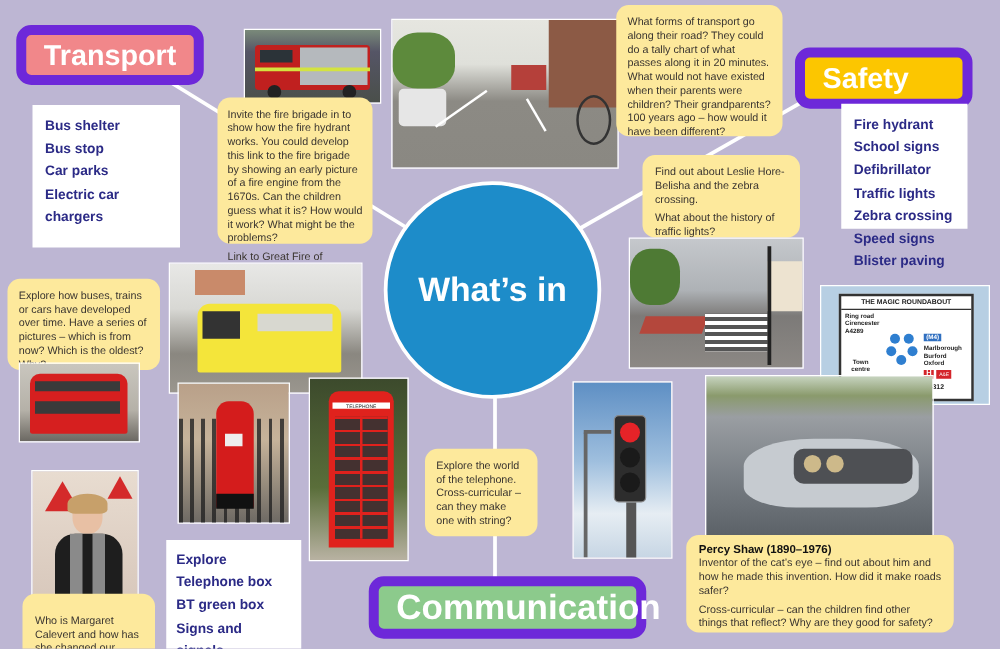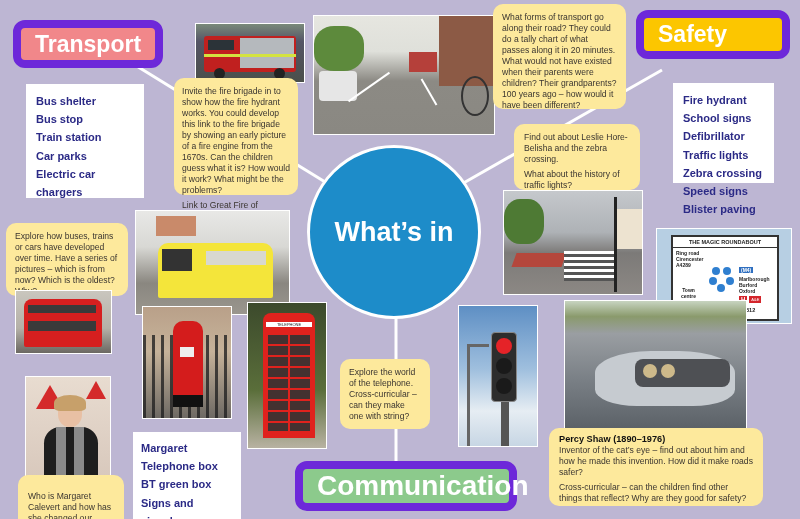--- a/index.html
+++ b/index.html
@@ -25,21 +25,20 @@
   </g>
 </svg>
 
 <div class="heading-box" style="left:13px;top:20px;width:150px;height:48px;background:#f1878a;font-size:23px;">
   <span>Transport</span>
 </div>
 
 <div class="list-box" style="left:26px;top:84px;width:118px;height:114px;">
   <div>Bus shelter</div>
   <div>Bus stop</div>
-  <div>Train station</div>
   <div>Car parks</div>
   <div>Electric car chargers</div>
 </div>
 
 <div class="photo" style="left:195px;top:23px;width:110px;height:60px;background:linear-gradient(#7a8a7a 0%,#556 30%,#4a4f4a 100%);">
   <div style="position:absolute;left:8px;top:12px;width:92px;height:36px;background:#c0201f;border-radius:3px;"></div>
   <div style="position:absolute;left:44px;top:14px;width:54px;height:30px;background:#b5b9bd;"></div>
   <div style="position:absolute;left:8px;top:30px;width:92px;height:3px;background:#d4e340;"></div>
   <div style="position:absolute;left:12px;top:16px;width:26px;height:10px;background:#2b3338;"></div>
   <div style="position:absolute;left:18px;top:44px;width:11px;height:11px;background:#222;border-radius:50%;"></div>
@@ -58,21 +57,21 @@
   <div style="position:absolute;left:95px;top:36px;width:28px;height:20px;background:#b5403a;"></div>
   <div style="position:absolute;left:30px;top:70px;width:50px;height:2px;background:#fff;transform:rotate(-35deg);"></div>
   <div style="position:absolute;left:100px;top:75px;width:30px;height:2px;background:#fff;transform:rotate(60deg);"></div>
   <div style="position:absolute;right:5px;top:60px;width:28px;height:40px;border:2px solid #333;border-radius:50%;"></div>
 </div>
 
 <div class="note" style="left:493px;top:4px;width:133px;height:105px;padding:8px 9px;">
   <p>What forms of transport go along their road? They could do a tally chart of what passes along it in 20 minutes. What would not have existed when their parents were children? Their grandparents? 100 years ago – how would it have been different?</p>
 </div>
 
-<div class="heading-box" style="left:636px;top:10px;width:154px;height:49px;background:#fcc600;font-size:23px;">
+<div class="heading-box" style="left:636px;top:38px;width:142px;height:49px;background:#fcc600;font-size:23px;">
   <span>Safety</span>
 </div>
 
 <div class="list-box" style="left:673px;top:83px;width:101px;height:100px;">
   <div>Fire hydrant</div>
   <div>School signs</div>
   <div>Defibrillator</div>
   <div>Traffic lights</div>
   <div>Zebra crossing</div>
   <div>Speed signs</div>
@@ -196,21 +195,21 @@
   <div style="position:absolute;left:18px;top:50px;width:54px;height:54px;background:#1e1e1e;border-radius:30% 30% 0 0;"></div>
   <div style="position:absolute;left:30px;top:50px;width:10px;height:54px;background:#8a8a8a;"></div>
   <div style="position:absolute;left:48px;top:50px;width:10px;height:54px;background:#8a8a8a;"></div>
 </div>
 
 <div class="note" style="left:18px;top:475px;width:106px;height:44px;padding:16px 10px;border-radius:10px 10px 0 0;">
   <p>Who is Margaret Calevert and how has she changed our roads?</p>
 </div>
 
 <div class="list-box" style="left:133px;top:432px;width:108px;height:87px;padding:7px 8px;">
-  <div>Margaret</div>
+  <div>Explore</div>
   <div>Telephone box</div>
   <div>BT green box</div>
   <div>Signs and signals</div>
 
 </div>
 
 <div class="heading-box" style="left:295px;top:461px;width:222px;height:50px;background:#8cca8c;font-size:28px;">
   <span>Communication</span>
 </div>
 

